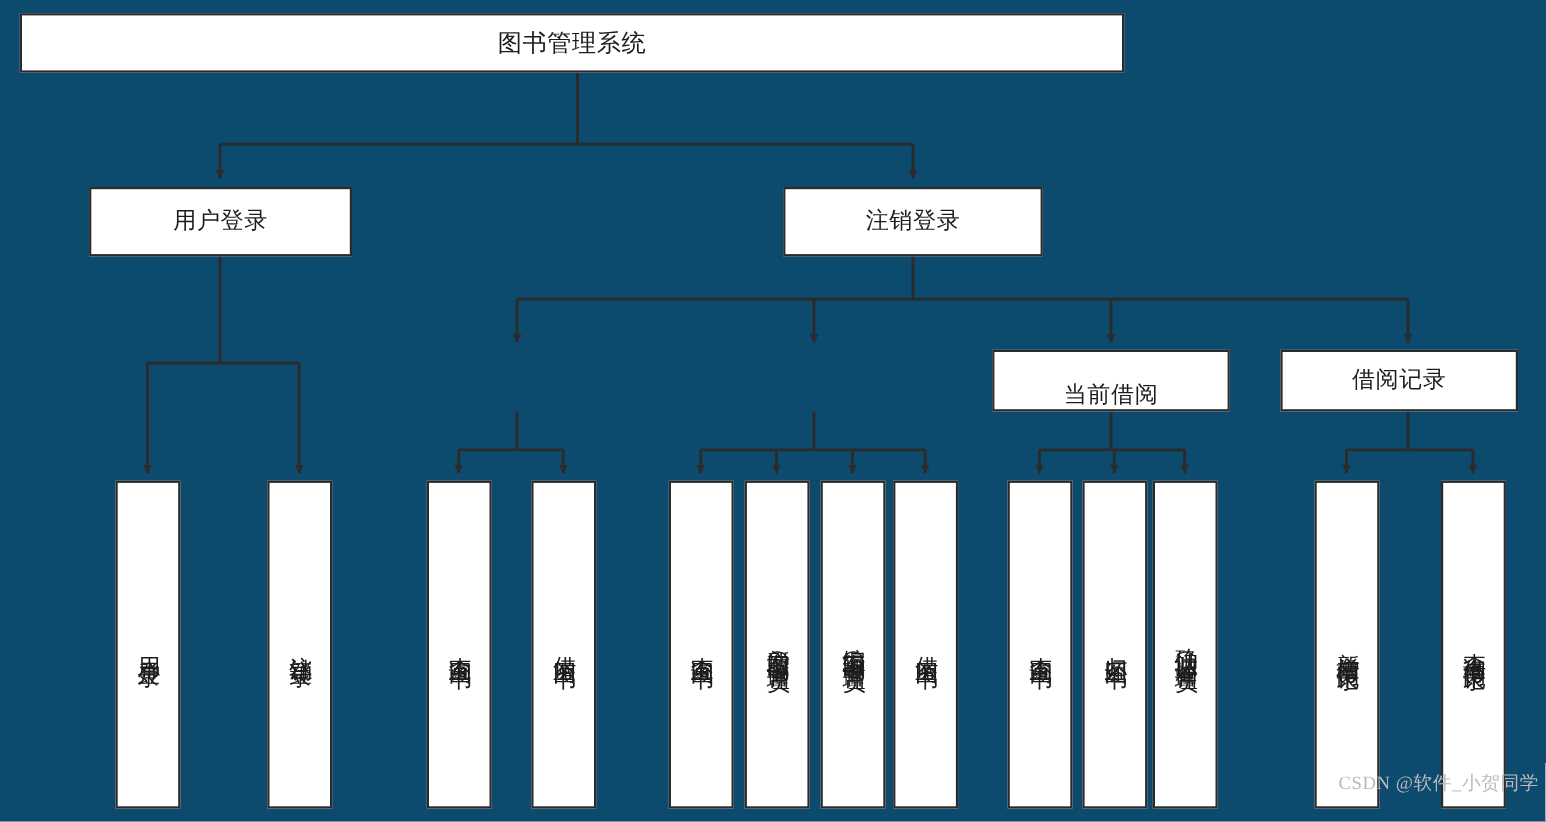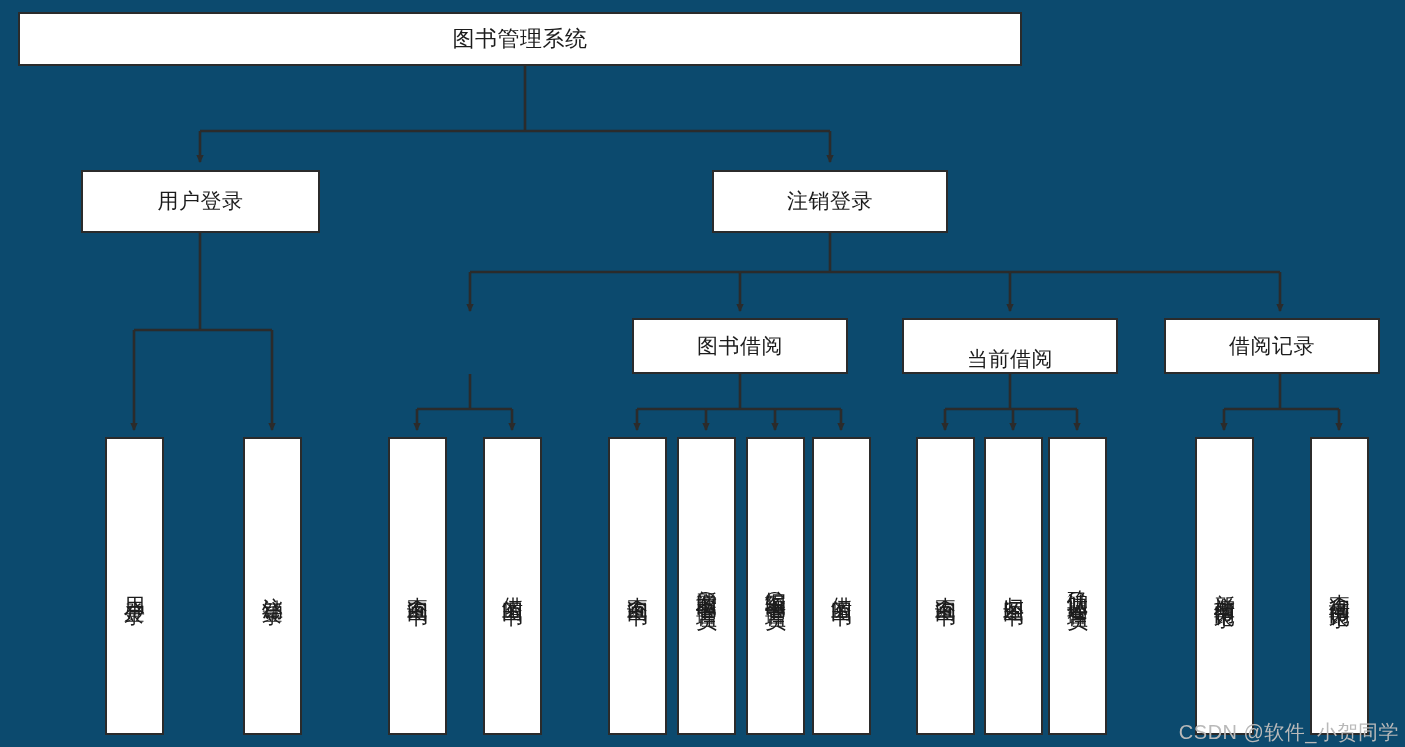--- a/index.html
+++ b/index.html
@@ -58,26 +58,27 @@
     text-orientation: upright;
     font-size: 21px;
     line-height: 1.05;
     letter-spacing: 3px;
     max-height: 100%;
     white-space: nowrap;
   }
   #watermark {
     position: absolute;
     right: 6px;
-    bottom: 1px;
-    font-size: 20px;
+    bottom: 24px;
+    font-size: 17px;
     color: #b9b9b9;
     letter-spacing: 0.5px;
     white-space: nowrap;
     user-select: none;
+    font-family: Liberation Serif, serif;
   }
 </style>
 </head>
 <body>
 
 <div id="canvas">
 
   <svg id="wires" viewBox="0 0 1405 747">
     <defs>
       <marker id="arrow" markerWidth="9" markerHeight="9" refX="7.4" refY="4.5" orient="auto" markerUnits="userSpaceOnUse">
@@ -132,23 +133,20 @@
     <span class="lbl">图书管理系统</span>
   </div>
 
   <div class="node h" style="left:81px; top:170px; width:239px; height:63px;">
     <span class="lbl">用户登录</span>
   </div>
   <div class="node h" style="left:712px; top:170px; width:236px; height:63px;">
     <span class="lbl">注销登录</span>
   </div>
 
-  <div class="node h" style="left:632px; top:318px; width:216px; height:56px;">
-    <span class="lbl">图书借阅</span>
-  </div>
   <div class="node h" style="left:902px; top:318px; width:216px; height:56px;align-items:flex-end;">
     <span class="lbl">当前借阅</span>
   </div>
   <div class="node h" style="left:1164px; top:318px; width:216px; height:56px;">
     <span class="lbl">借阅记录</span>
   </div>
 
   <div class="node v" style="left:105px; top:437px; width:59px; height:298px;">
     <span class="lbl">用户登录</span>
   </div>

